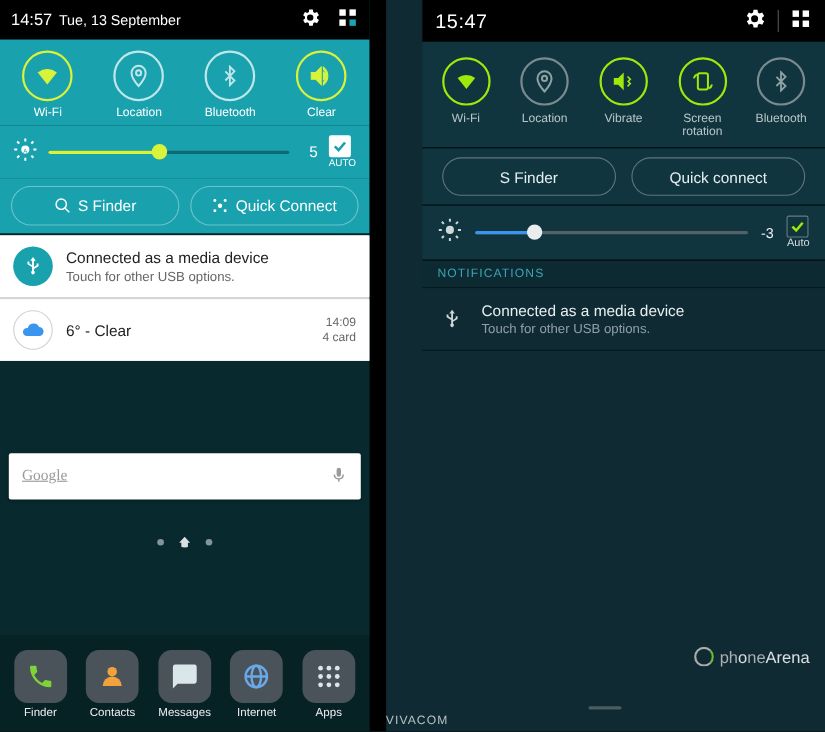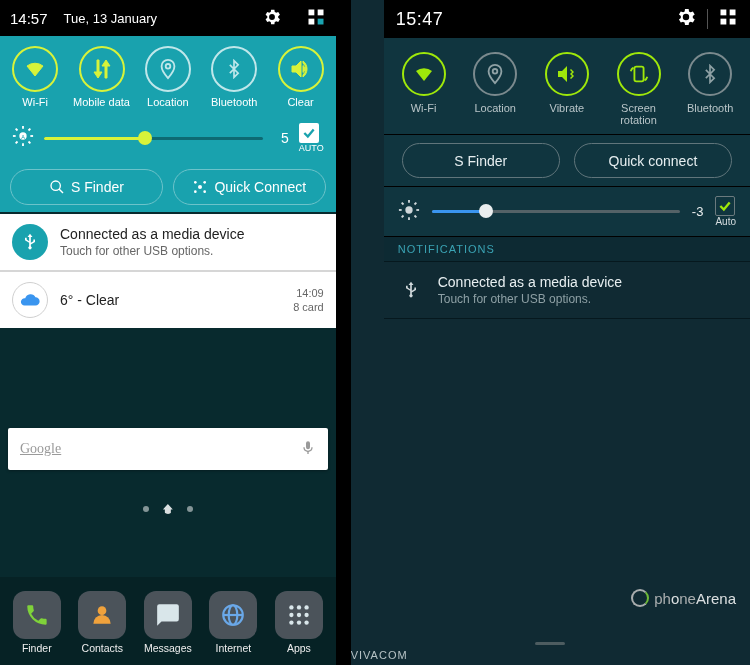--- a/index.html
+++ b/index.html
@@ -3,21 +3,21 @@
 <meta charset="utf-8">
 <style>
   * { margin: 0; padding: 0; box-sizing: border-box; font-family: "Helvetica Neue", Arial, sans-serif; }
   body { background: #111; width: 750px; height: 665px; overflow: hidden; position: relative; }
   .container { display: flex; width: 750px; height: 665px; background: #000; }
   .pane { height: 665px; position: relative; overflow: hidden; }
   .pane-left  { width: 373px; background: #082a2e; }
   .pane-right { width: 440px; background: #102a33; margin-left: 15px; padding-left: 33px; }
 
   
-  .l-status { height: 36px; background: #000; color: #fff; display: flex; align-items: center; padding: 0 10px; font-size: 15px; gap: 10px; }
+  .l-status { height: 36px; background: #000; color: #fff; display: flex; align-items: center; padding: 0 10px; font-size: 15px; }
   .l-status .date { font-weight: 300; font-size: 13px; margin-left: 6px; }
   .l-status .spacer { flex: 1; }
   .l-gear, .l-grid-icon { margin-left: 14px; }
 
   .l-toggles { background: #19a2ae; display: flex; justify-content: space-around; padding: 10px 2px 6px; }
   .l-toggle { flex: 1; display: flex; flex-direction: column; align-items: center; gap: 4px; color: #fff; font-size: 11px; cursor: pointer; }
   .l-toggle .circle { width: 46px; height: 46px; border: 2px solid #bfe7ea; border-radius: 50%; display: flex; align-items: center; justify-content: center; }
   .l-toggle.on .circle { border-color: #d8f33a; }
   .l-toggle.on svg path, .l-toggle.on svg g { stroke: #d8f33a; fill: #d8f33a; }
 
@@ -37,21 +37,21 @@
   .l-card .nicon { width: 36px; height: 36px; border-radius: 50%; display: flex; align-items: center; justify-content: center; flex-shrink: 0; }
   .usb-icon { background: #19a2ae; }
   .wx-icon  { background: #fff; border: 1px solid #d0d0d0; }
   .l-card .ntext { flex: 1; }
   .l-card .ntitle { font-size: 14px; color: #222; }
   .l-card .nsub   { font-size: 12px; color: #666; margin-top: 2px; }
   .l-card .nmeta  { text-align: right; font-size: 11px; color: #666; line-height: 1.3; }
   .l-clear { background: #d6d6d6; text-align: right; padding: 6px 12px; font-size: 12px; color: #333; letter-spacing: 1px; }
 
   .l-home { position: absolute; left: 0; right: 0; bottom: 0; top: 408px; }
-  .l-search { margin: 20px 8px; height: 42px; background: #fff; border-radius: 2px; box-shadow: 0 1px 3px rgba(0,0,0,.3); display: flex; align-items: center; padding: 0 12px; color: #9a9a9a; font-size: 14px; text-decoration: underline; }
+  .l-search { margin: 4px 8px; height: 42px; background: #fff; border-radius: 2px; box-shadow: 0 1px 3px rgba(0,0,0,.3); display: flex; align-items: center; padding: 0 12px; color: #9a9a9a; font-size: 14px; text-decoration: underline; }
   .l-search .mic { margin-left: auto; }
   .l-dots { display: flex; justify-content: center; gap: 14px; margin: 36px 0 0; }
   .l-dot  { width: 6px; height: 6px; border-radius: 50%; background: rgba(255,255,255,.5); }
   .l-dot.home { width: 10px; height: 10px; margin-top: -2px; background: rgba(255,255,255,.85); clip-path: polygon(50% 0, 100% 55%, 80% 55%, 80% 100%, 20% 100%, 20% 55%, 0 55%); }
   .l-dock { position: absolute; bottom: 0; left: 0; right: 0; height: 88px; background: rgba(0,0,0,.18); display: flex; justify-content: space-around; align-items: center; padding: 6px 4px 4px; }
   .l-app { display: flex; flex-direction: column; align-items: center; gap: 3px; color: #eee; font-size: 10.5px; cursor: pointer; }
   .l-app .ai { width: 48px; height: 48px; border-radius: 12px; display: flex; align-items: center; justify-content: center; }
 
   
   .r-status { height: 38px; background: #000; color: #fff; display: flex; align-items: center; padding: 0 12px; font-size: 18px; letter-spacing: .5px; }
@@ -91,21 +91,21 @@
 </style>
 </head>
 <body>
 
 <div class="container">
 
   <div class="pane pane-left">
 
     <div class="l-status">
       <span>14:57</span>
-      <span class="date">Tue, 13 January</span>
+      <span class="date">Tue, 13 September</span>
       <span class="spacer"></span>
       <span class="l-gear">
         <svg width="20" height="20" viewBox="0 0 24 24" fill="#fff">
             <path d="M19.4 13a7.5 7.5 0 0 0 .06-1 7.5 7.5 0 0 0-.06-1l2.1-1.65-2-3.46-2.49 1a7.6 7.6 0 0 0-1.73-1l-.38-2.65h-4l-.38 2.65a7.6 7.6 0 0 0-1.73 1l-2.49-1-2 3.46L6.4 11a7.5 7.5 0 0 0-.06 1 7.5 7.5 0 0 0 .06 1l-2.1 1.65 2 3.46 2.49-1a7.6 7.6 0 0 0 1.73 1l.38 2.65h4l.38-2.65a7.6 7.6 0 0 0 1.73-1l2.49 1 2-3.46Zm-7.4 2.5A3.5 3.5 0 1 1 15.5 12 3.5 3.5 0 0 1 12 15.5Z"></path>
           </svg>
       </span>
       <span class="l-grid-icon">
         <svg width="20" height="20" viewBox="0 0 24 24" fill="#fff">
             <rect x="3" y="3" width="7" height="7"></rect>
             <rect x="14" y="3" width="7" height="7"></rect>
@@ -116,28 +116,20 @@
     </div>
 
     <div class="l-toggles">
       <div class="l-toggle on">
         <div class="circle">
             <svg width="24" height="24" viewBox="0 0 24 24">
               <path d="M12 19l8-10a13 13 0 0 0-16 0z" fill="#d8f33a"></path>
             </svg>
           </div>
         <span>Wi-Fi</span>
-      </div>
-      <div class="l-toggle on">
-        <div class="circle">
-            <svg width="24" height="24" viewBox="0 0 24 24" fill="#d8f33a">
-              <path d="M7 3v12H4l4 6 4-6H9V3zm10 18V9h3l-4-6-4 6h3v12z"></path>
-            </svg>
-          </div>
-        <span>Mobile data</span>
       </div>
       <div class="l-toggle">
         <div class="circle">
             <svg width="22" height="22" viewBox="0 0 24 24" fill="none" stroke="#bfe7ea" stroke-width="2">
               <path d="M12 2a7 7 0 0 0-7 7c0 5 7 13 7 13s7-8 7-13a7 7 0 0 0-7-7z"></path>
               <circle cx="12" cy="9" r="2.5"></circle>
             </svg>
           </div>
         <span>Location</span>
       </div>
@@ -227,21 +219,21 @@
         <div class="nicon wx-icon">
           <svg width="22" height="22" viewBox="0 0 24 24" fill="#3a95ef">
               <path d="M6 18a4 4 0 1 1 .8-7.93A6 6 0 0 1 18 9a4.5 4.5 0 0 1 0 9z"></path>
             </svg>
         </div>
         <div class="ntext">
           <div class="ntitle">6° - Clear</div>
         </div>
         <div class="nmeta">
           <div>14:09</div>
-          <div>8 card</div>
+          <div>4 card</div>
         </div>
       </div>
     </div>
 
     <div class="l-home">
       <div class="l-search">
         <span style="font-family:serif;color:#9a9a9a">Google</span>
         <span class="mic">
           <svg width="16" height="16" viewBox="0 0 24 24" fill="#9a9a9a">
               <path d="M12 14a3 3 0 0 0 3-3V5a3 3 0 0 0-6 0v6a3 3 0 0 0 3 3zm5-3a5 5 0 0 1-10 0H5a7 7 0 0 0 6 6.92V21h2v-3.08A7 7 0 0 0 19 11z"></path>

